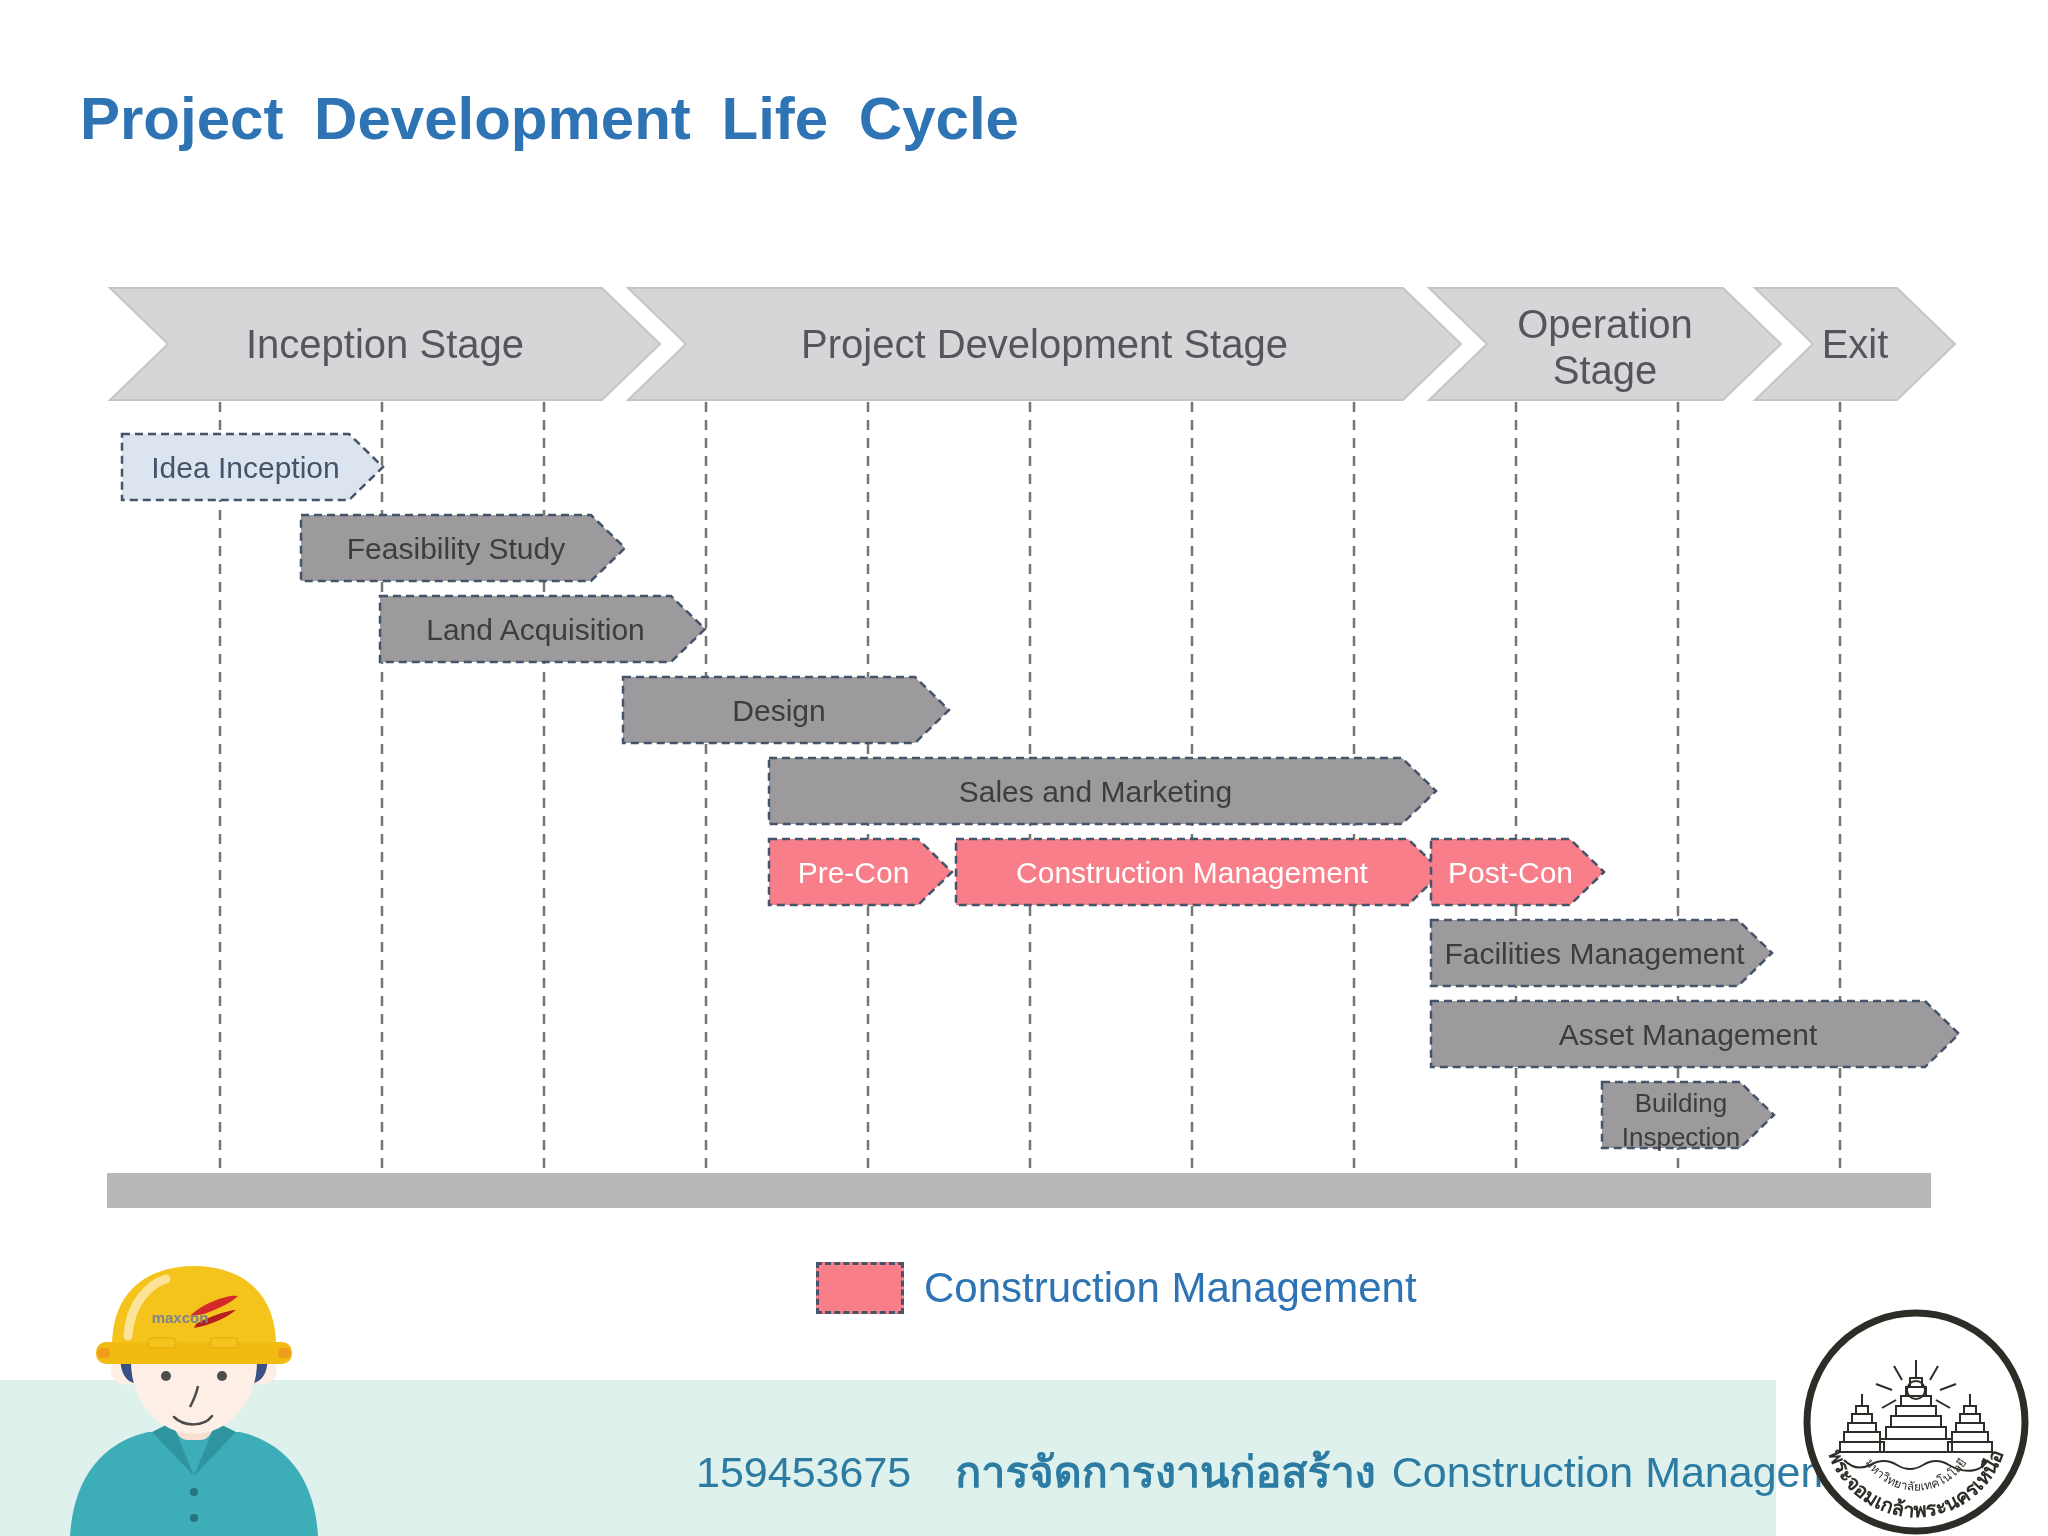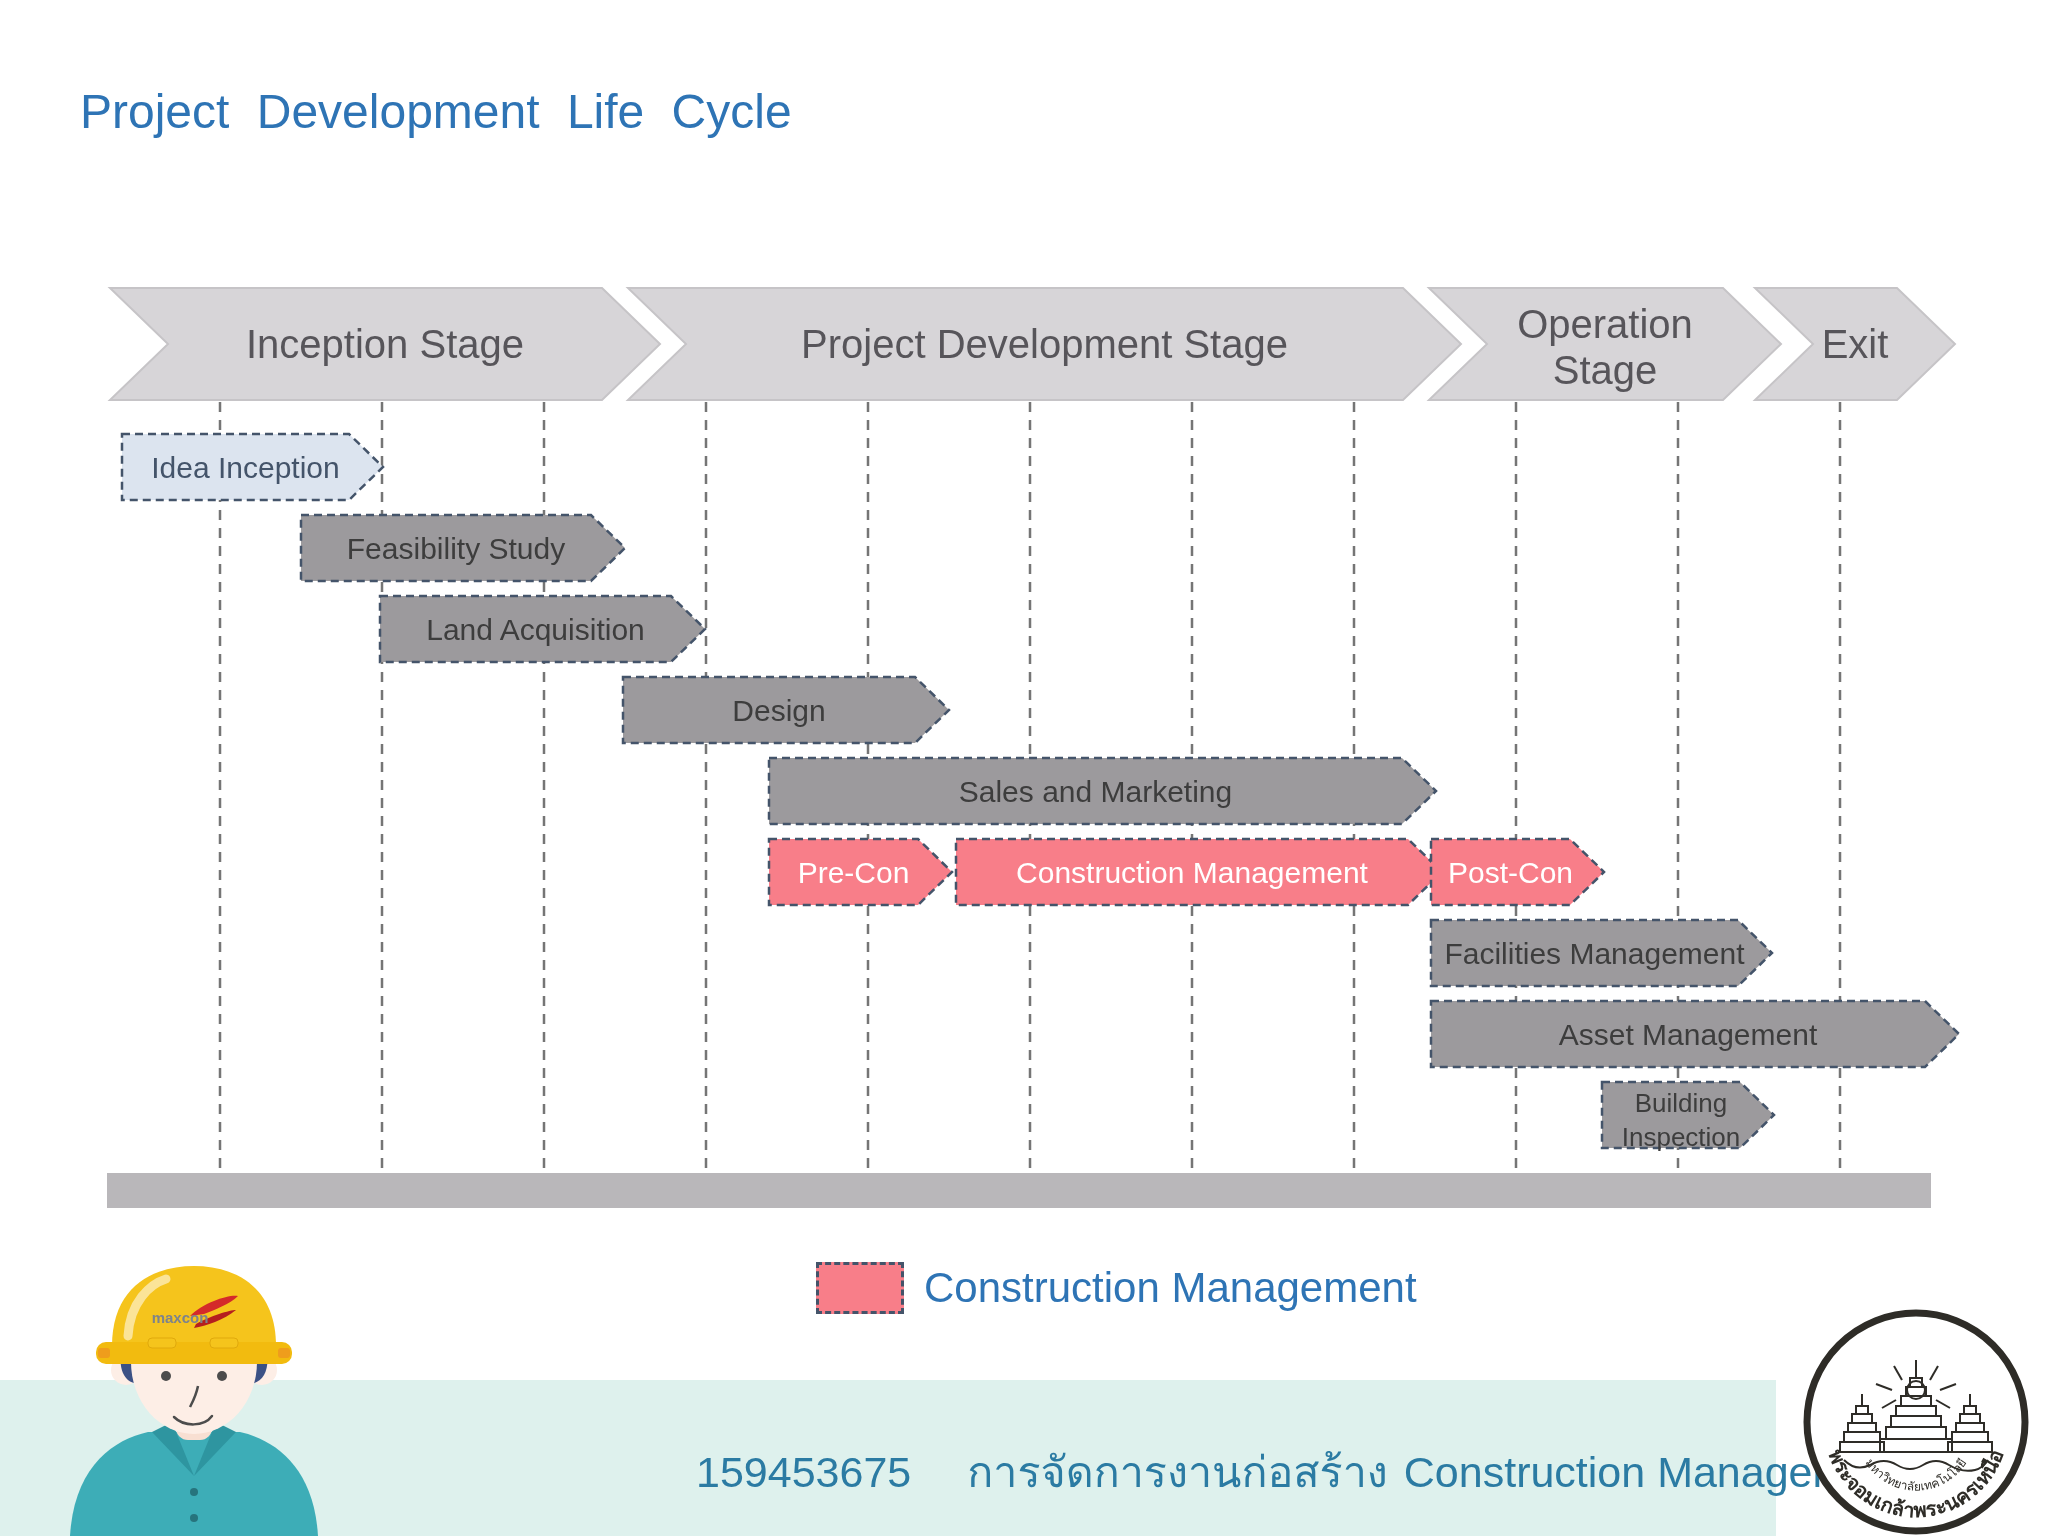--- a/index.html
+++ b/index.html
@@ -1,27 +1,27 @@
 <!DOCTYPE html>
 <html><head>
 <meta charset="utf-8">
 <style>
   html,body{margin:0;padding:0;background:#888;}
   .slide{position:relative;width:2048px;height:1536px;background:#ffffff;overflow:hidden;
          font-family:"Liberation Sans", sans-serif;}
-  .title{position:absolute;left:80px;top:84px;font-size:48px;font-weight:normal;
+  .title{position:absolute;left:80px;top:84px;font-size:60px;font-weight:bold;
          word-spacing:14px;letter-spacing:0px;white-space:nowrap;}
   #diagram-layer{position:absolute;left:0;top:0;width:2048px;height:1536px;}
   #diagram-layer text{font-family:"Liberation Sans", sans-serif;}
   .legend{position:absolute;left:816px;top:1262px;display:flex;align-items:center;}
   .legend-swatch{width:88px;height:52px;border:3px dashed #44546a;box-sizing:border-box;}
   .legend-label{margin-left:20px;font-size:42px;white-space:nowrap;}
   .footer-band{position:absolute;left:0;top:1380px;width:1776px;height:156px;}
   .footer-text{position:absolute;left:696px;top:1438px;font-size:43px;white-space:nowrap;}
-  .footer-text .th{margin-left:56px;}
+  .footer-text .th{margin-left:44px;font-weight:bold;}
   .footer-text .en{margin-left:16px;}
   .worker-svg{position:absolute;left:52px;top:1256px;}
   .logo-svg{position:absolute;left:1798px;top:1304px;}
 </style>
 </head>
 <body>
 
 <div class="slide" style="background: rgb(255, 255, 255);">
 
   <div class="title" style="color: rgb(46, 116, 181);">Project Development Life Cycle</div>

